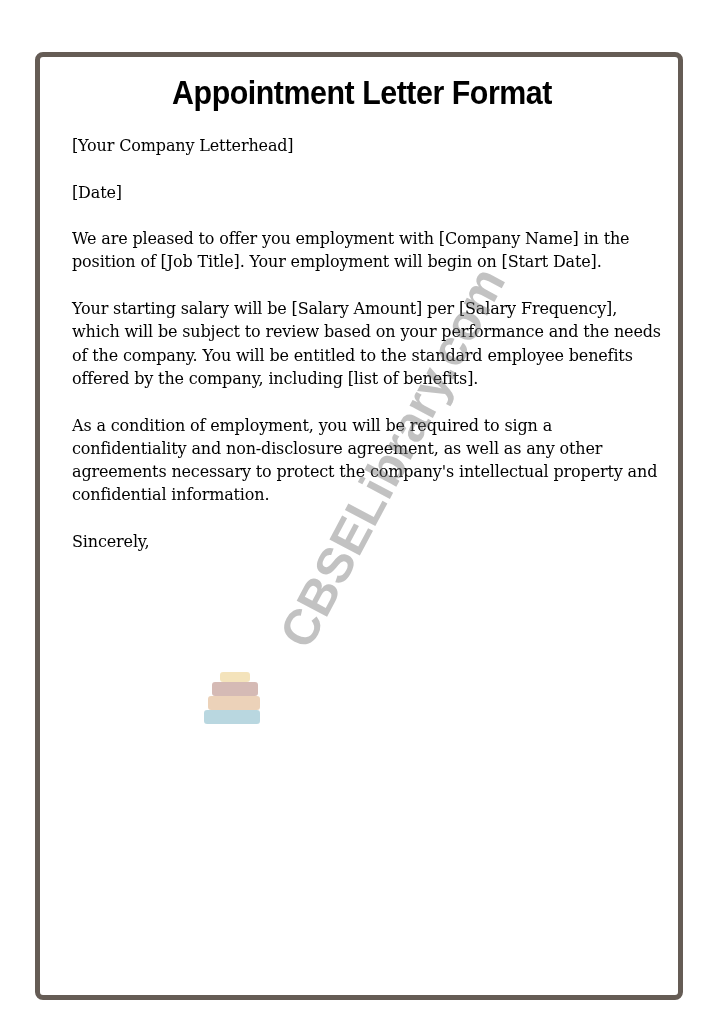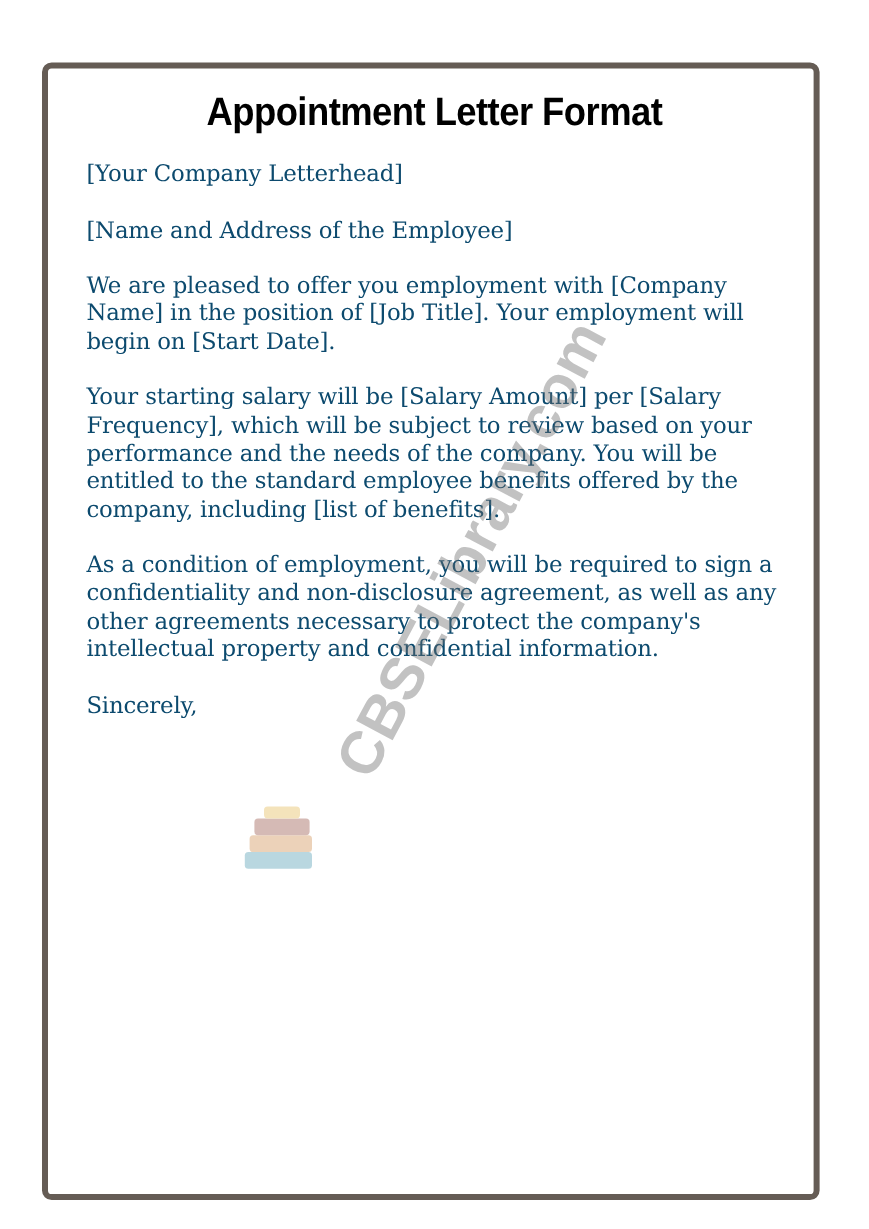--- a/index.html
+++ b/index.html
@@ -14,21 +14,21 @@
     box-sizing: border-box;
   }
   .title {
     position: absolute; left: 0; right: 0; top: 74px; text-align: center;
     font-family: "Liberation Sans", sans-serif; font-weight: bold;
     font-size: 33px; color: #000; letter-spacing: -0.5px;
     transform: scaleX(0.92);
   }
   .body-text {
     position: absolute; left: 72px; top: 134px; width: 590px;
-    font-size: 19px; line-height: 23.3px; color: #0c4a6e;
+    font-size: 16px; line-height: 23.3px; color: #000000;
     letter-spacing: -0.15px;
   }
   .body-text p { margin: 0 0 23.3px 0; }
   .sig p { margin: 0; }
   .wm-wrap { position: absolute; left: 0; top: 0; width: 724px; height: 1024px; pointer-events: none; }
   .wm-text {
     position: absolute; left: 268px; top: 630px;
     transform: rotate(-62deg); transform-origin: left top;
     font-family: "Liberation Sans", sans-serif; font-weight: bold;
     font-size: 50px; color: rgba(110,110,110,0.42); white-space: nowrap;
@@ -39,21 +39,21 @@
 </style>
 </head>
 <body>
 
 <div class="frame"></div>
 
 <div class="title">Appointment Letter Format</div>
 
 <div class="body-text">
   <p>[Your Company Letterhead]</p>
-  <p>[Name and Address of the Employee]</p>
+  <p>[Date]</p>
   <p>We are pleased to offer you employment with [Company Name] in the position of [Job Title]. Your employment will begin on [Start Date].</p>
   <p>Your starting salary will be [Salary Amount] per [Salary Frequency], which will be subject to review based on your performance and the needs of the company. You will be entitled to the standard employee benefits offered by the company, including [list of benefits].</p>
   <p>As a condition of employment, you will be required to sign a confidentiality and non-disclosure agreement, as well as any other agreements necessary to protect the company's intellectual property and confidential information.</p>
   <p>Sincerely,</p>
 </div>
 
 <div class="wm-wrap">
   <svg class="books" viewBox="0 0 70 60">
     <rect x="4" y="40" width="56" height="14" rx="3" fill="#3a8fa8"></rect>
     <rect x="8" y="26" width="52" height="14" rx="3" fill="#c9813a"></rect>

